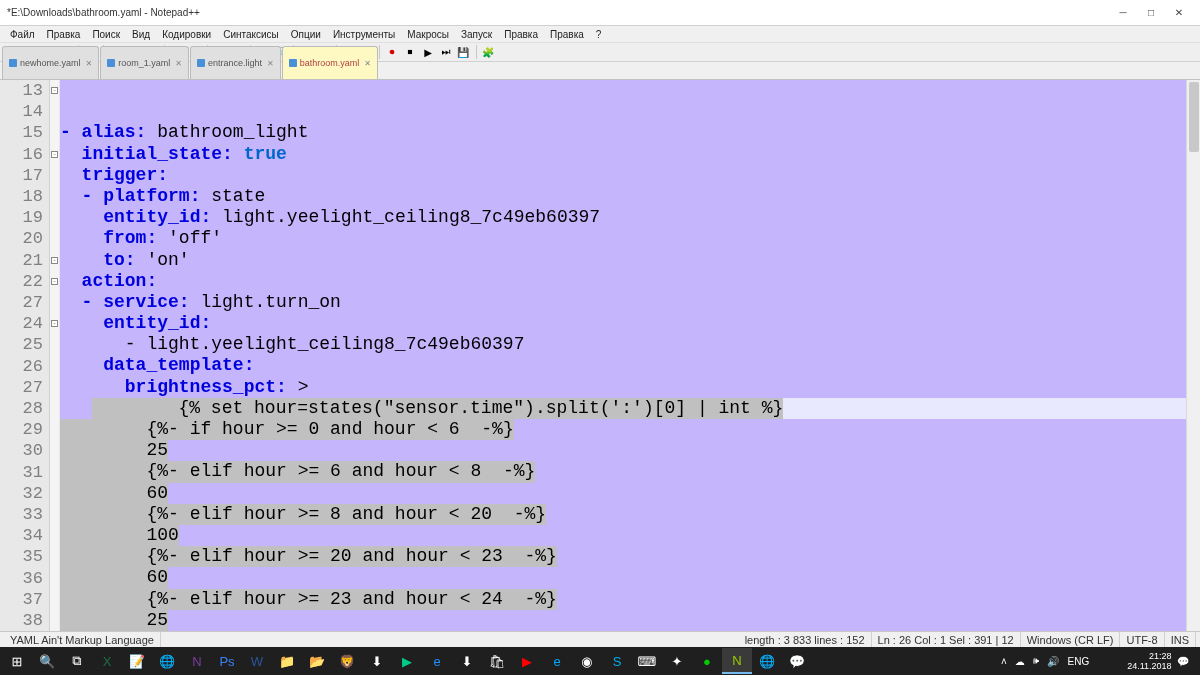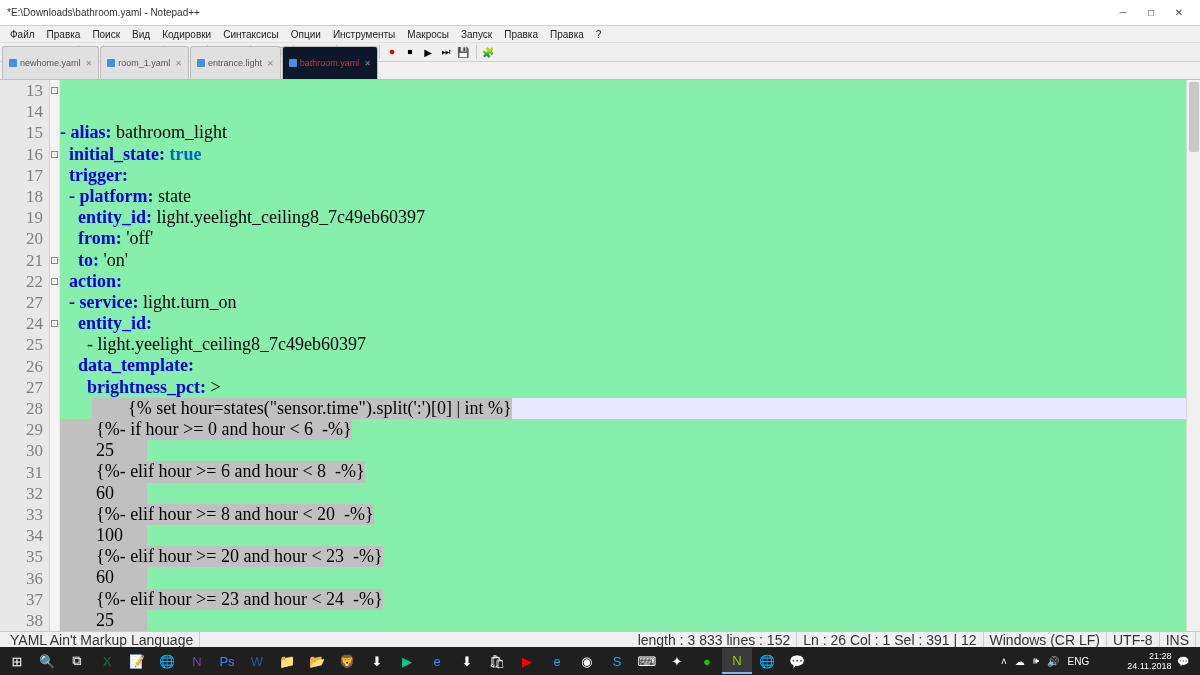--- a/index.html
+++ b/index.html
@@ -84,34 +84,34 @@
   border-bottom: none;
   border-radius: 3px 3px 0 0;
   margin-right: 1px;
   display: flex;
   align-items: center;
   font-size: 9px;
   color: #555;
   gap: 3px;
 }
 .tab.active {
-  background: #0f172a;
+  background: #fef9c3;
   color: #b04040;
 }
 .tab .dot {
   width: 8px; height: 8px;
   background: #4a90d9;
   border-radius: 1px;
 }
 .tab .close-x { font-size: 8px; color: #888; margin-left: 2px; }
 .editor {
   flex: 1;
   display: flex;
-  background: #86efac;
-  font-family: Liberation Serif, serif;
+  background: #c4b5fd;
+  font-family: Liberation Mono, monospace;
   font-size: 18px;
   overflow: hidden;
   position: relative;
 }
 .gutter {
   width: 50px;
   background: #e8e8e8;
   color: #808080;
   text-align: right;
   padding-right: 6px;
@@ -160,21 +160,21 @@
 .code-text { position: relative; z-index: 1; }
 .kw { color: #0000dd; font-weight: bold; }
 .val-true { color: #0066cc; font-weight: bold; margin-top: 40px; }
 .plain { color: #000; }
 .statusbar {
   height: 16px;
   background: #f0f0f0;
   border-top: 1px solid #c8c8c8;
   display: flex;
   align-items: center;
-  font-size: 14px;
+  font-size: 11px;
   color: #333;
   padding: 0 4px;
 }
 .statusbar .cell { padding: 0 6px; border-right: 1px solid #d0d0d0; height: 100%; display:flex; align-items:center;}
 .statusbar .spacer { flex: 1; }
 .taskbar {
   height: 28px;
   background: #1f1f1f;
   display: flex;
   align-items: center;

